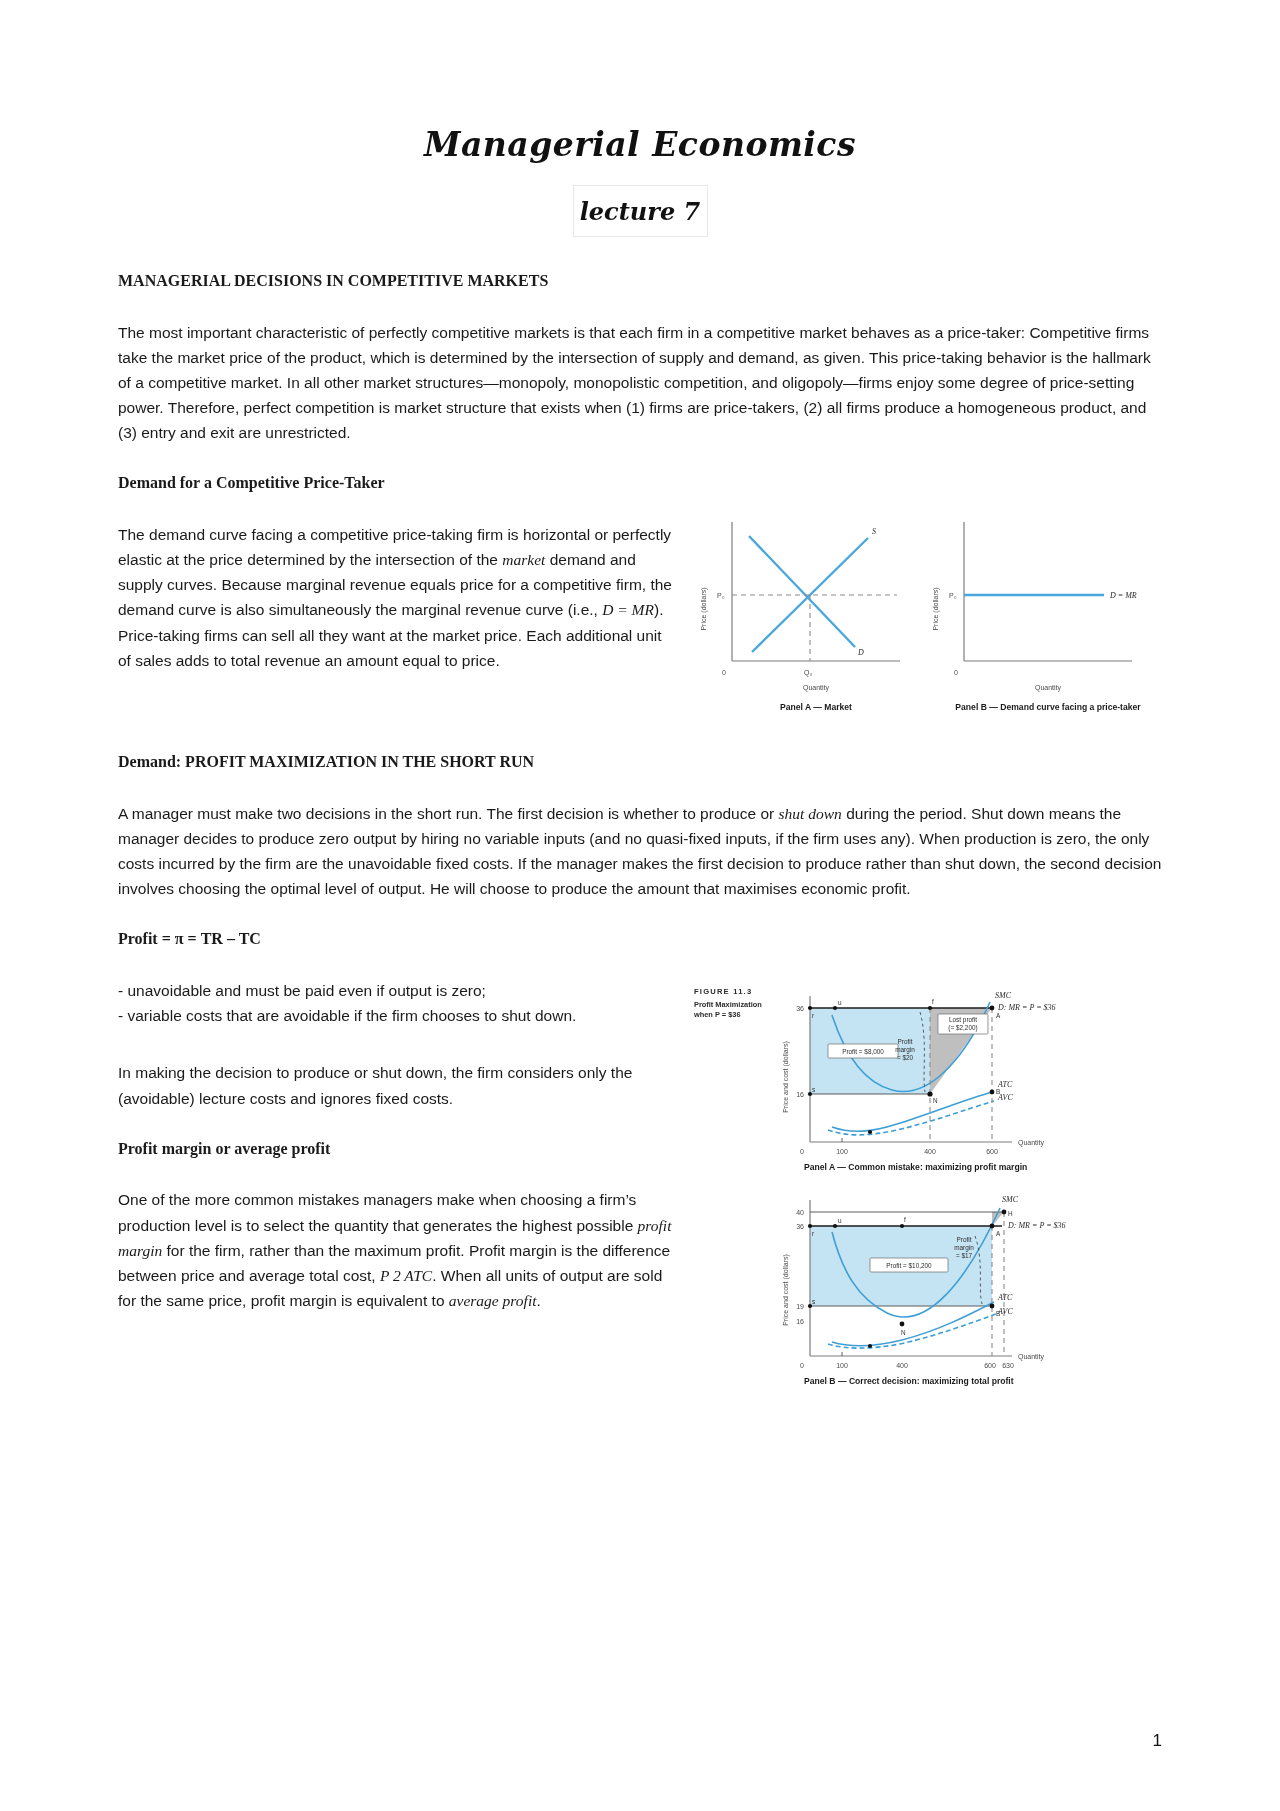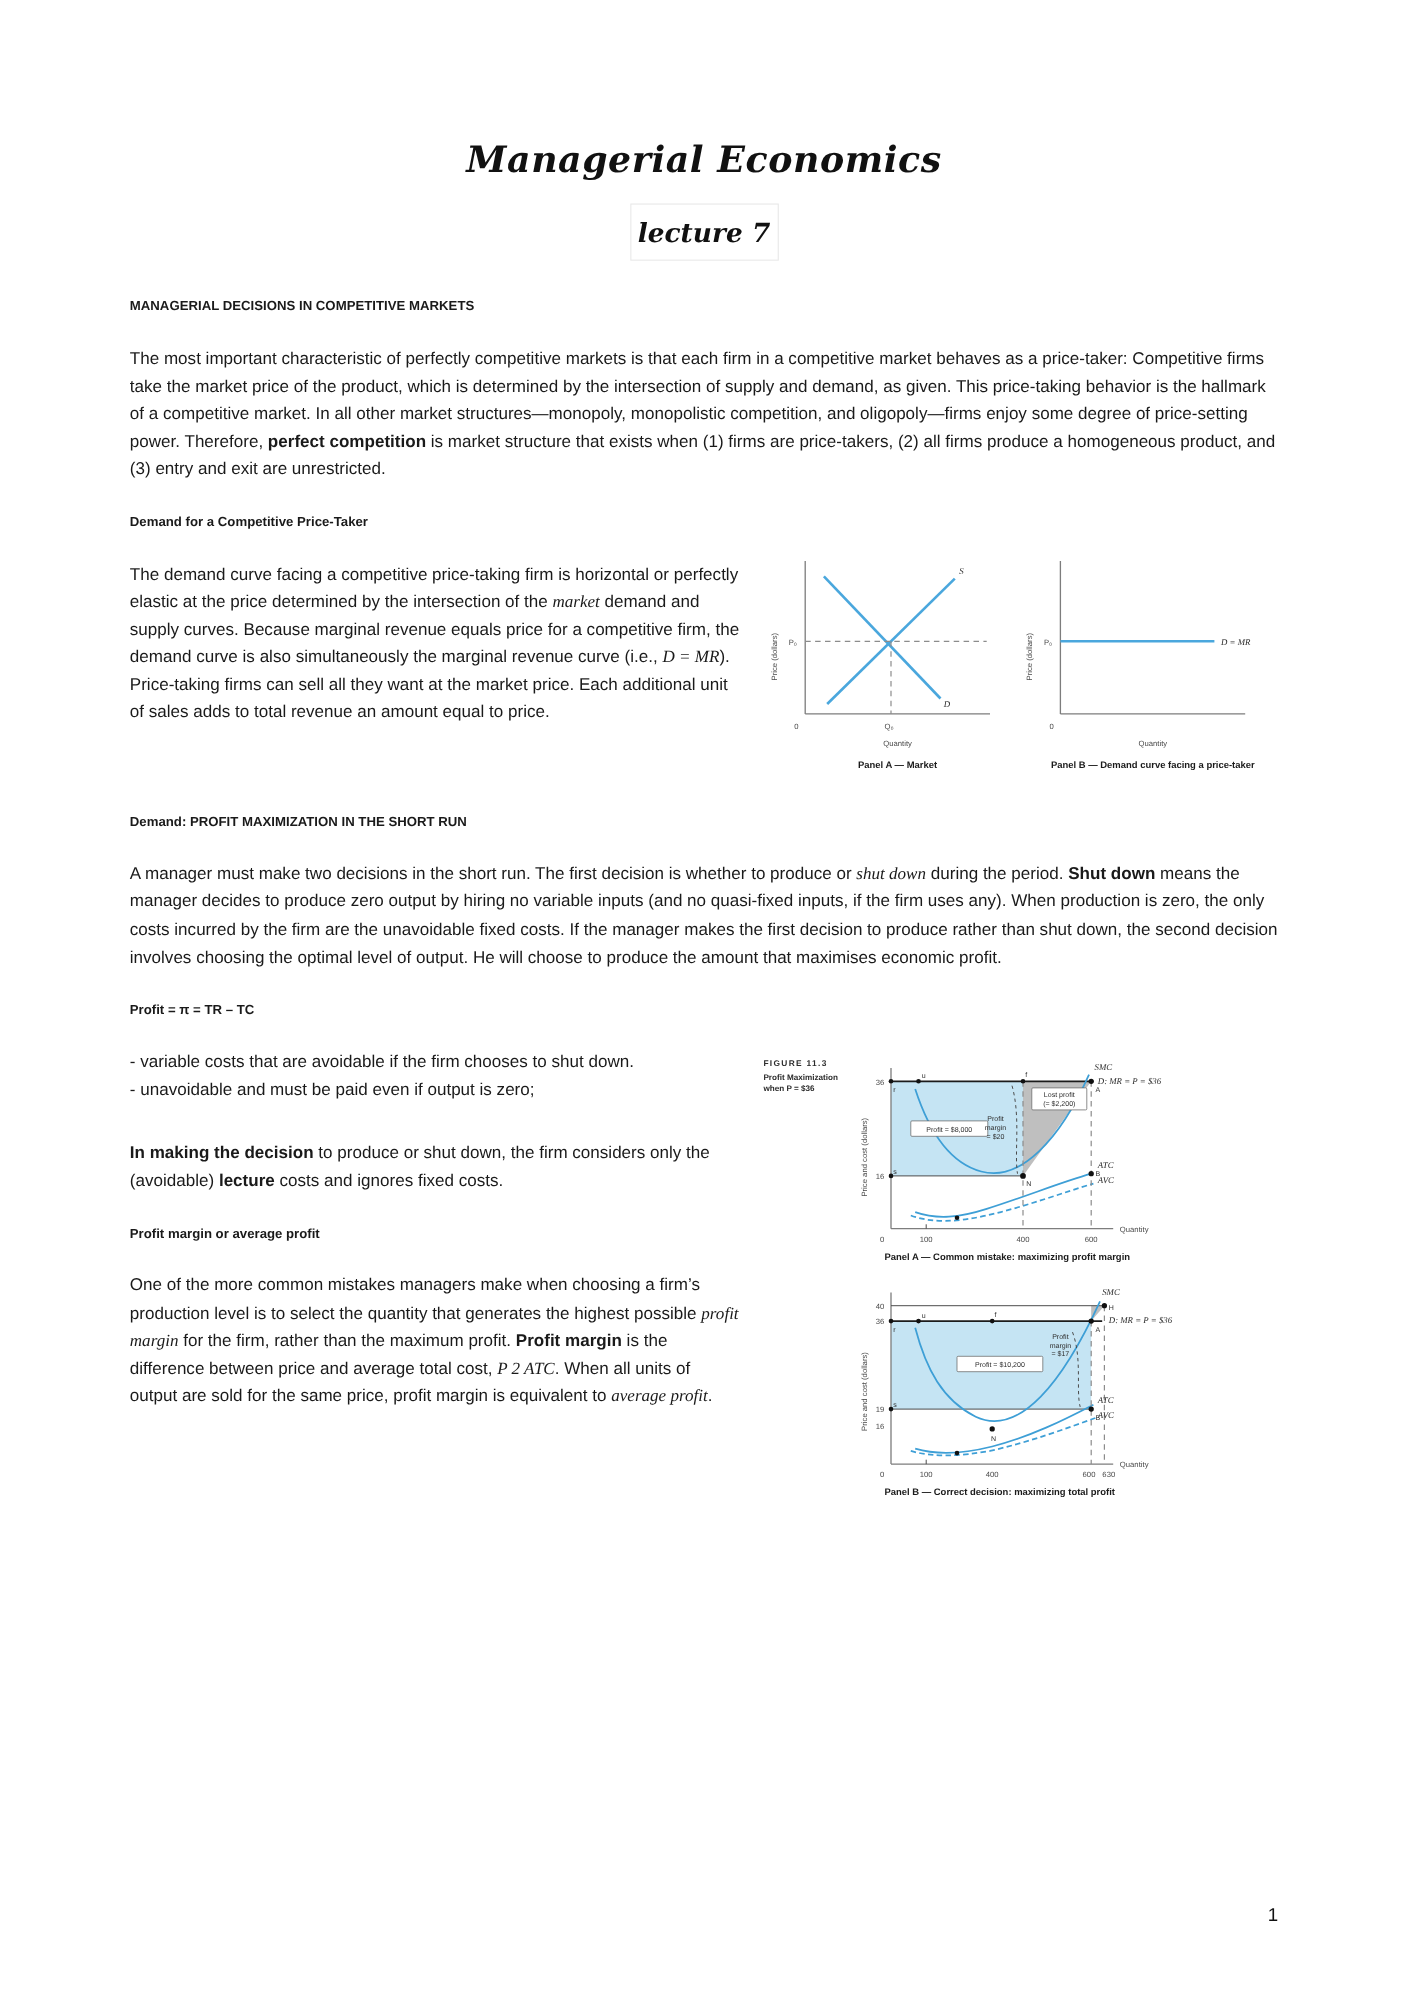--- a/index.html
+++ b/index.html
@@ -35,33 +35,34 @@
     font-family:"DejaVu Serif", serif;
     font-style:italic;
     font-weight:700;
     font-size:24px;
     color:#111;
   }
 
   
   .h-sec {
     font-weight:700;
-    font-size:12px;
+    font-size:16px;
     line-height:1.55;
     margin:0;
+    font-family:Liberation Serif, serif;
   }
   p.body {
     font-size:15.5px;
     line-height:1.62;
     margin:0;
     text-align:left;
   }
   .sp-32 { height:32px; }
   .sp-26 { height:26px; }
-  b { font-weight:700; }
+  b { font-weight:400; }
   i { font-style:italic;font-family:Liberation Serif, serif; }
 
   
   .fig-float-1 {
     float:right;
     width:470px;
     margin:-8px 0 0 18px;
   }
   .fig-float-2 {
     float:right;
@@ -337,22 +338,22 @@
           <text class="lbl-ax" x="298" y="178" text-anchor="middle">600</text>
           <text class="lbl-ax" x="316" y="178" text-anchor="middle">630</text>
           <text class="lbl-ax" x="326" y="169">Quantity</text>
 
           <text class="panel-caption" x="112" y="194">Panel B — Correct decision: maximizing total profit</text>
         </g>
       </svg>
     </div>
 
     <div style="width:640px;">
+      <p class="body">- unavoidable and must be paid even if output is zero;</p>
       <p class="body">- variable costs that are avoidable if the firm chooses to shut down.</p>
-      <p class="body">- unavoidable and must be paid even if output is zero;</p>
 
       <div class="sp-32"></div>
 
       <p class="body"><b>In making the decision</b><span> to produce or shut down, the firm considers only the (avoidable) </span><b>lecture</b><span> costs and ignores fixed costs.</span></p>
 
       <div class="sp-26"></div>
       <div class="h-sec">Profit margin or average profit</div>
       <div class="sp-26"></div>
 
       <p class="body"><span>One of the more common mistakes managers make when choosing a firm’s production level is to select the quantity that generates the highest possible </span><i>profit margin</i><span> for the firm, rather than the maximum profit. </span><b>Profit margin</b><span> is the difference between price and average total cost, </span><i>P 2 ATC</i><span>. When all units of output are sold for the same price, profit margin is equivalent to </span><i>average profit</i><span>.</span></p>

